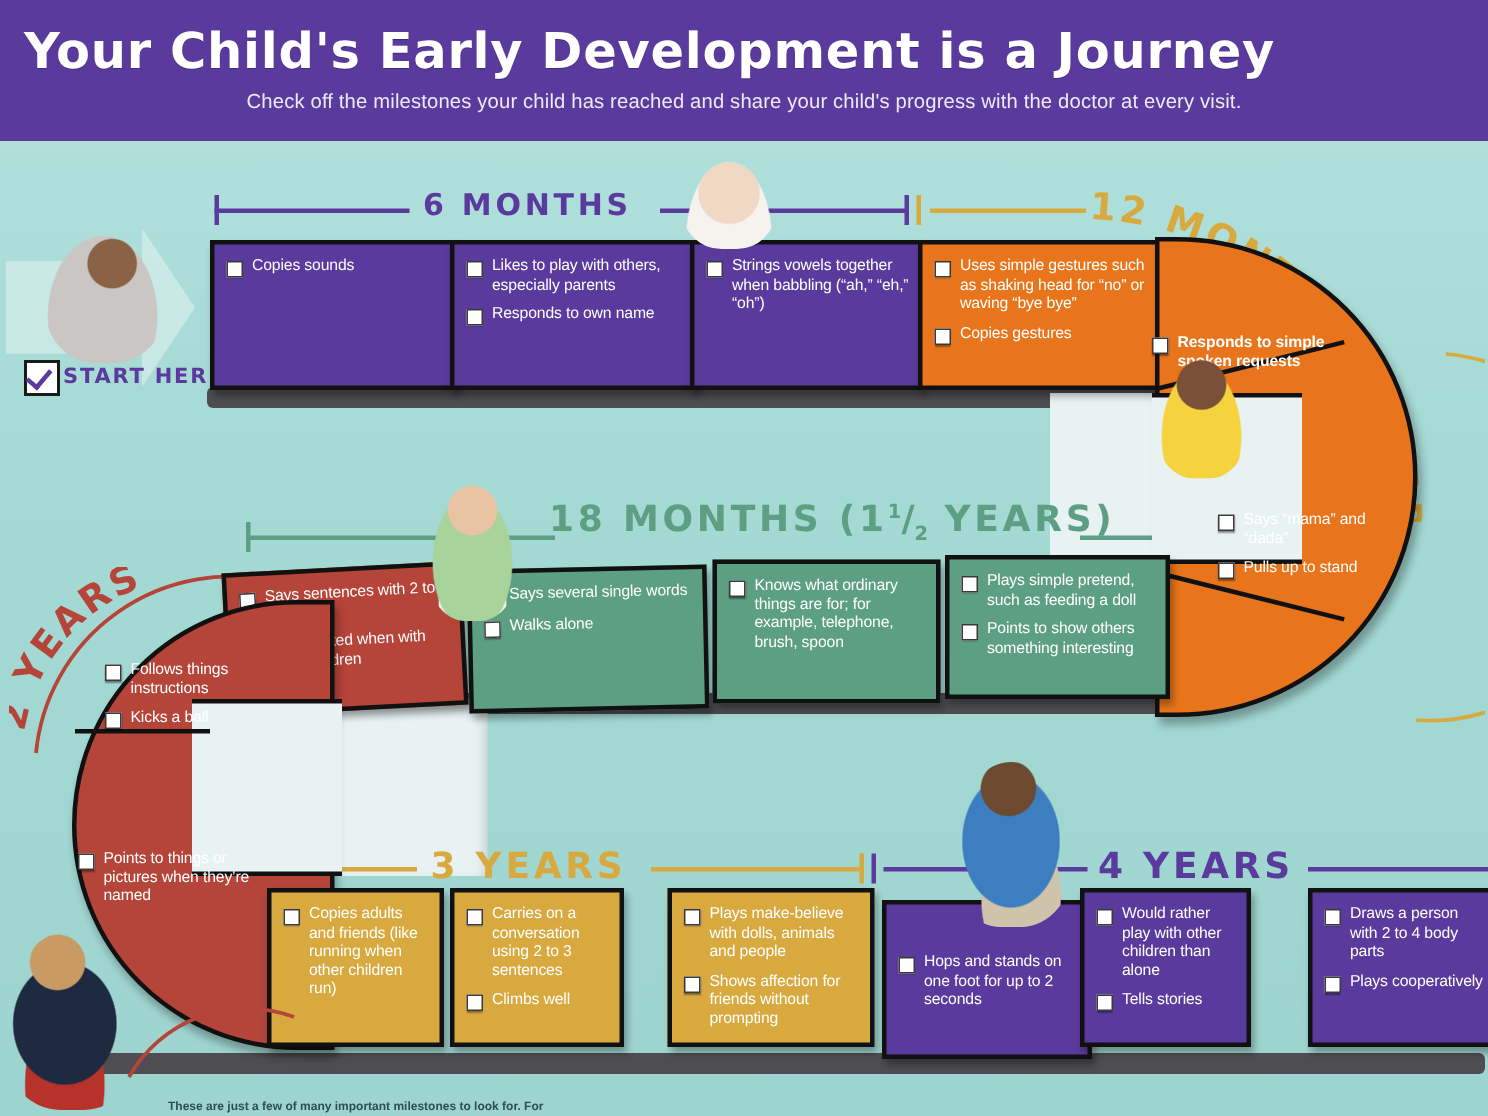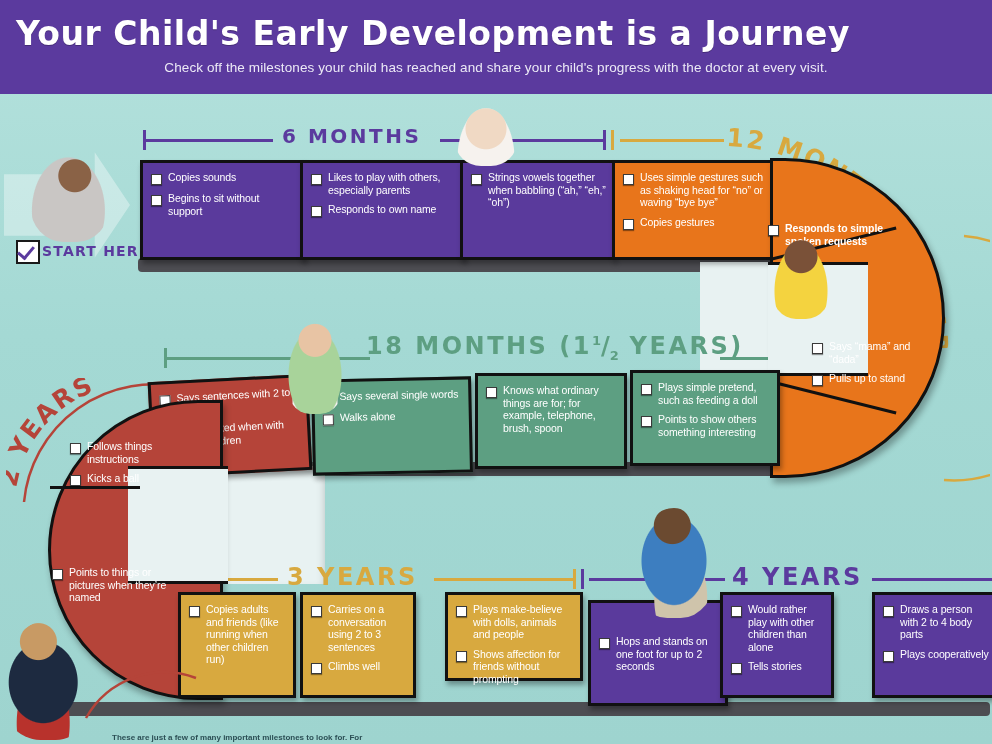--- a/index.html
+++ b/index.html
@@ -150,24 +150,20 @@
   <div class="rule" style="left:589px;top:578px;width:136px;background:#5b3a9e;"></div>
   <div class="seclabel" style="left:732px;top:563px;font-size:24px;color:#5b3a9e;text-align:center;">4 YEARS</div>
   <div class="rule" style="left:872px;top:578px;width:120px;background:#5b3a9e;"></div>
 
   <div class="box purple" style="left:140px;top:160px;width:165px;height:100px;">
     <div class="items">
       <div class="item">
           <span class="chk"></span>
           <span class="txt">Copies sounds</span>
         </div>
-      <div class="item">
-          <span class="chk"></span>
-          <span class="txt">Begins to sit without support</span>
-        </div>
     </div>
   </div>
 
   <div class="box purple" style="left:300px;top:160px;width:165px;height:100px;">
     <div class="items">
       <div class="item">
           <span class="chk"></span>
           <span class="txt">Likes to play with others, especially parents</span>
         </div>
       <div class="item">
@@ -331,21 +327,21 @@
       <div class="item">
           <span class="chk"></span>
           <span class="txt">Carries on a conversation using 2 to 3 sentences</span>
         </div>
       <div class="item">
           <span class="chk"></span>
           <span class="txt">Climbs well</span>
         </div>
     </div>
   </div>
-  <div class="box gold" style="left:445px;top:592px;width:138px;height:89px;">
+  <div class="box gold" style="left:445px;top:592px;width:138px;height:106px;">
     <div class="items">
       <div class="item">
           <span class="chk"></span>
           <span class="txt">Plays make-believe with dolls, animals and people</span>
         </div>
       <div class="item">
           <span class="chk"></span>
           <span class="txt">Shows affection for friends without prompting</span>
         </div>
     </div>

